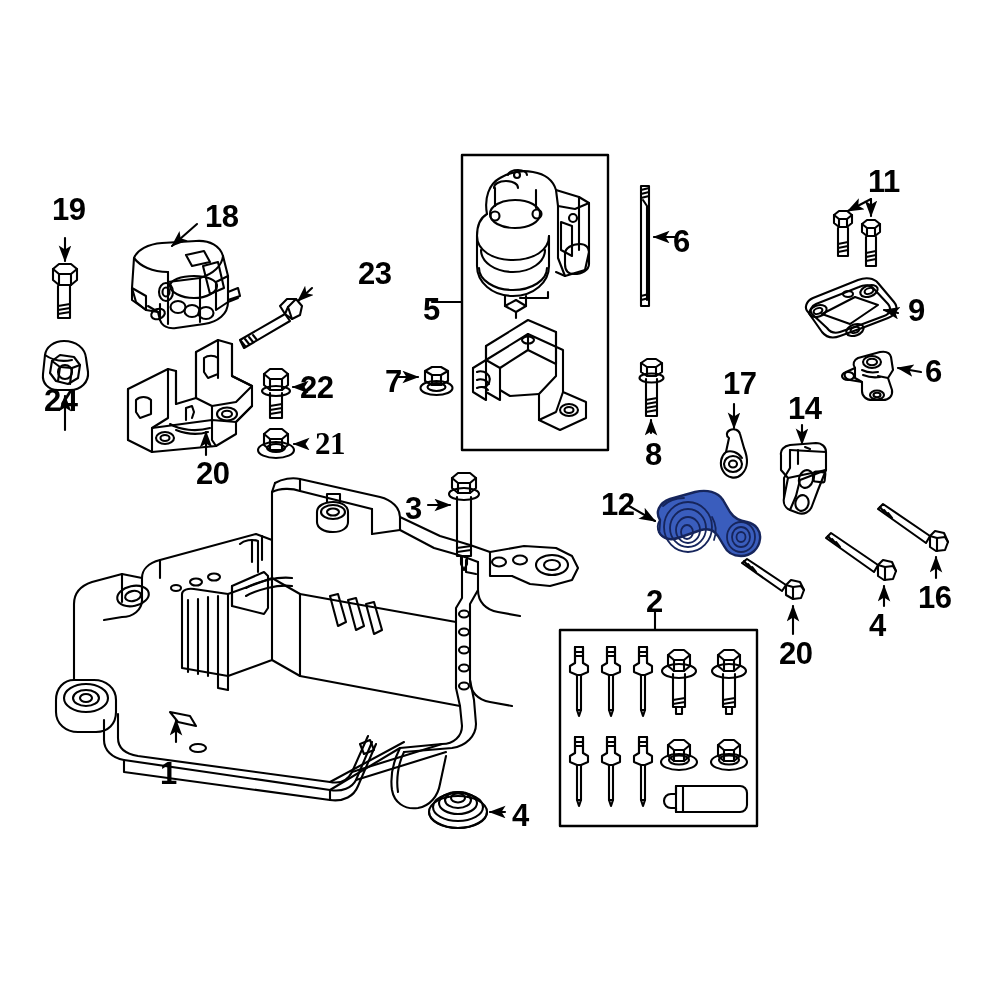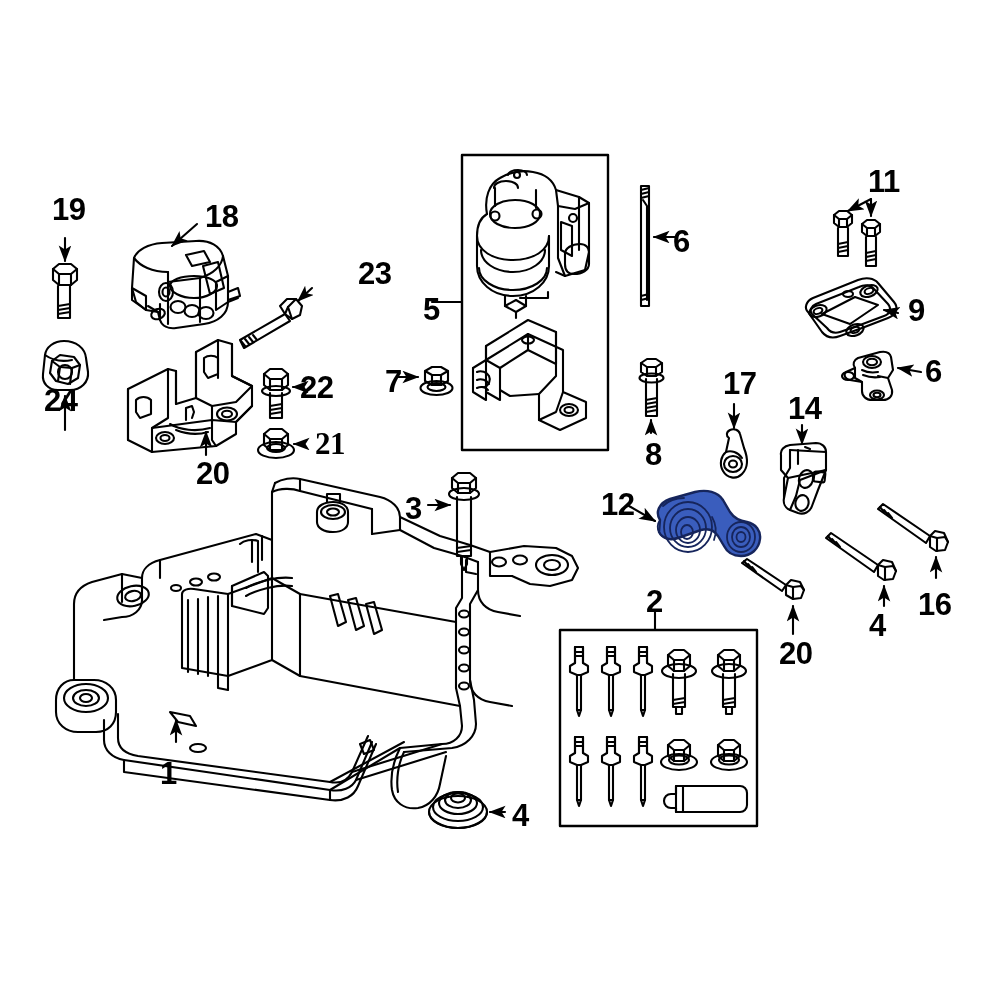--- a/index.html
+++ b/index.html
@@ -597,21 +597,21 @@
   <div class="lbl" style="left:673px; top:226px;">6</div>
   <div class="lbl" style="left:385px; top:366px;">7</div>
   <div class="lbl" style="left:645px; top:439px;">8</div>
   <div class="lbl" style="left:908px; top:295px;">9</div>
   <div class="lbl" style="left:925px; top:356px;">6</div>
   <div class="lbl" style="left:868px; top:166px;text-align:right;">11</div>
   <div class="lbl" style="left:601px; top:489px;">12</div>
   <div class="lbl" style="left:779px; top:638px;">20</div>
   <div class="lbl" style="left:788px; top:393px;">14</div>
   <div class="lbl" style="left:869px; top:610px;">4</div>
-  <div class="lbl" style="left:918px; top:582px;margin-top:7px;">16</div>
+  <div class="lbl" style="left:918px; top:582px;">16</div>
   <div class="lbl" style="left:723px; top:368px;">17</div>
   <div class="lbl" style="left:205px; top:201px;">18</div>
   <div class="lbl" style="left:52px;  top:194px;">19</div>
   <div class="lbl" style="left:196px; top:458px;">20</div>
   <div class="lbl" style="left:315px; top:428px;font-family:Liberation Serif, serif;">21</div>
   <div class="lbl" style="left:300px; top:372px;">22</div>
   <div class="lbl" style="left:318px; top:258px;margin-left:40px;">23</div>
   <div class="lbl" style="left:44px;  top:385px;">24</div>
 
 </div>

